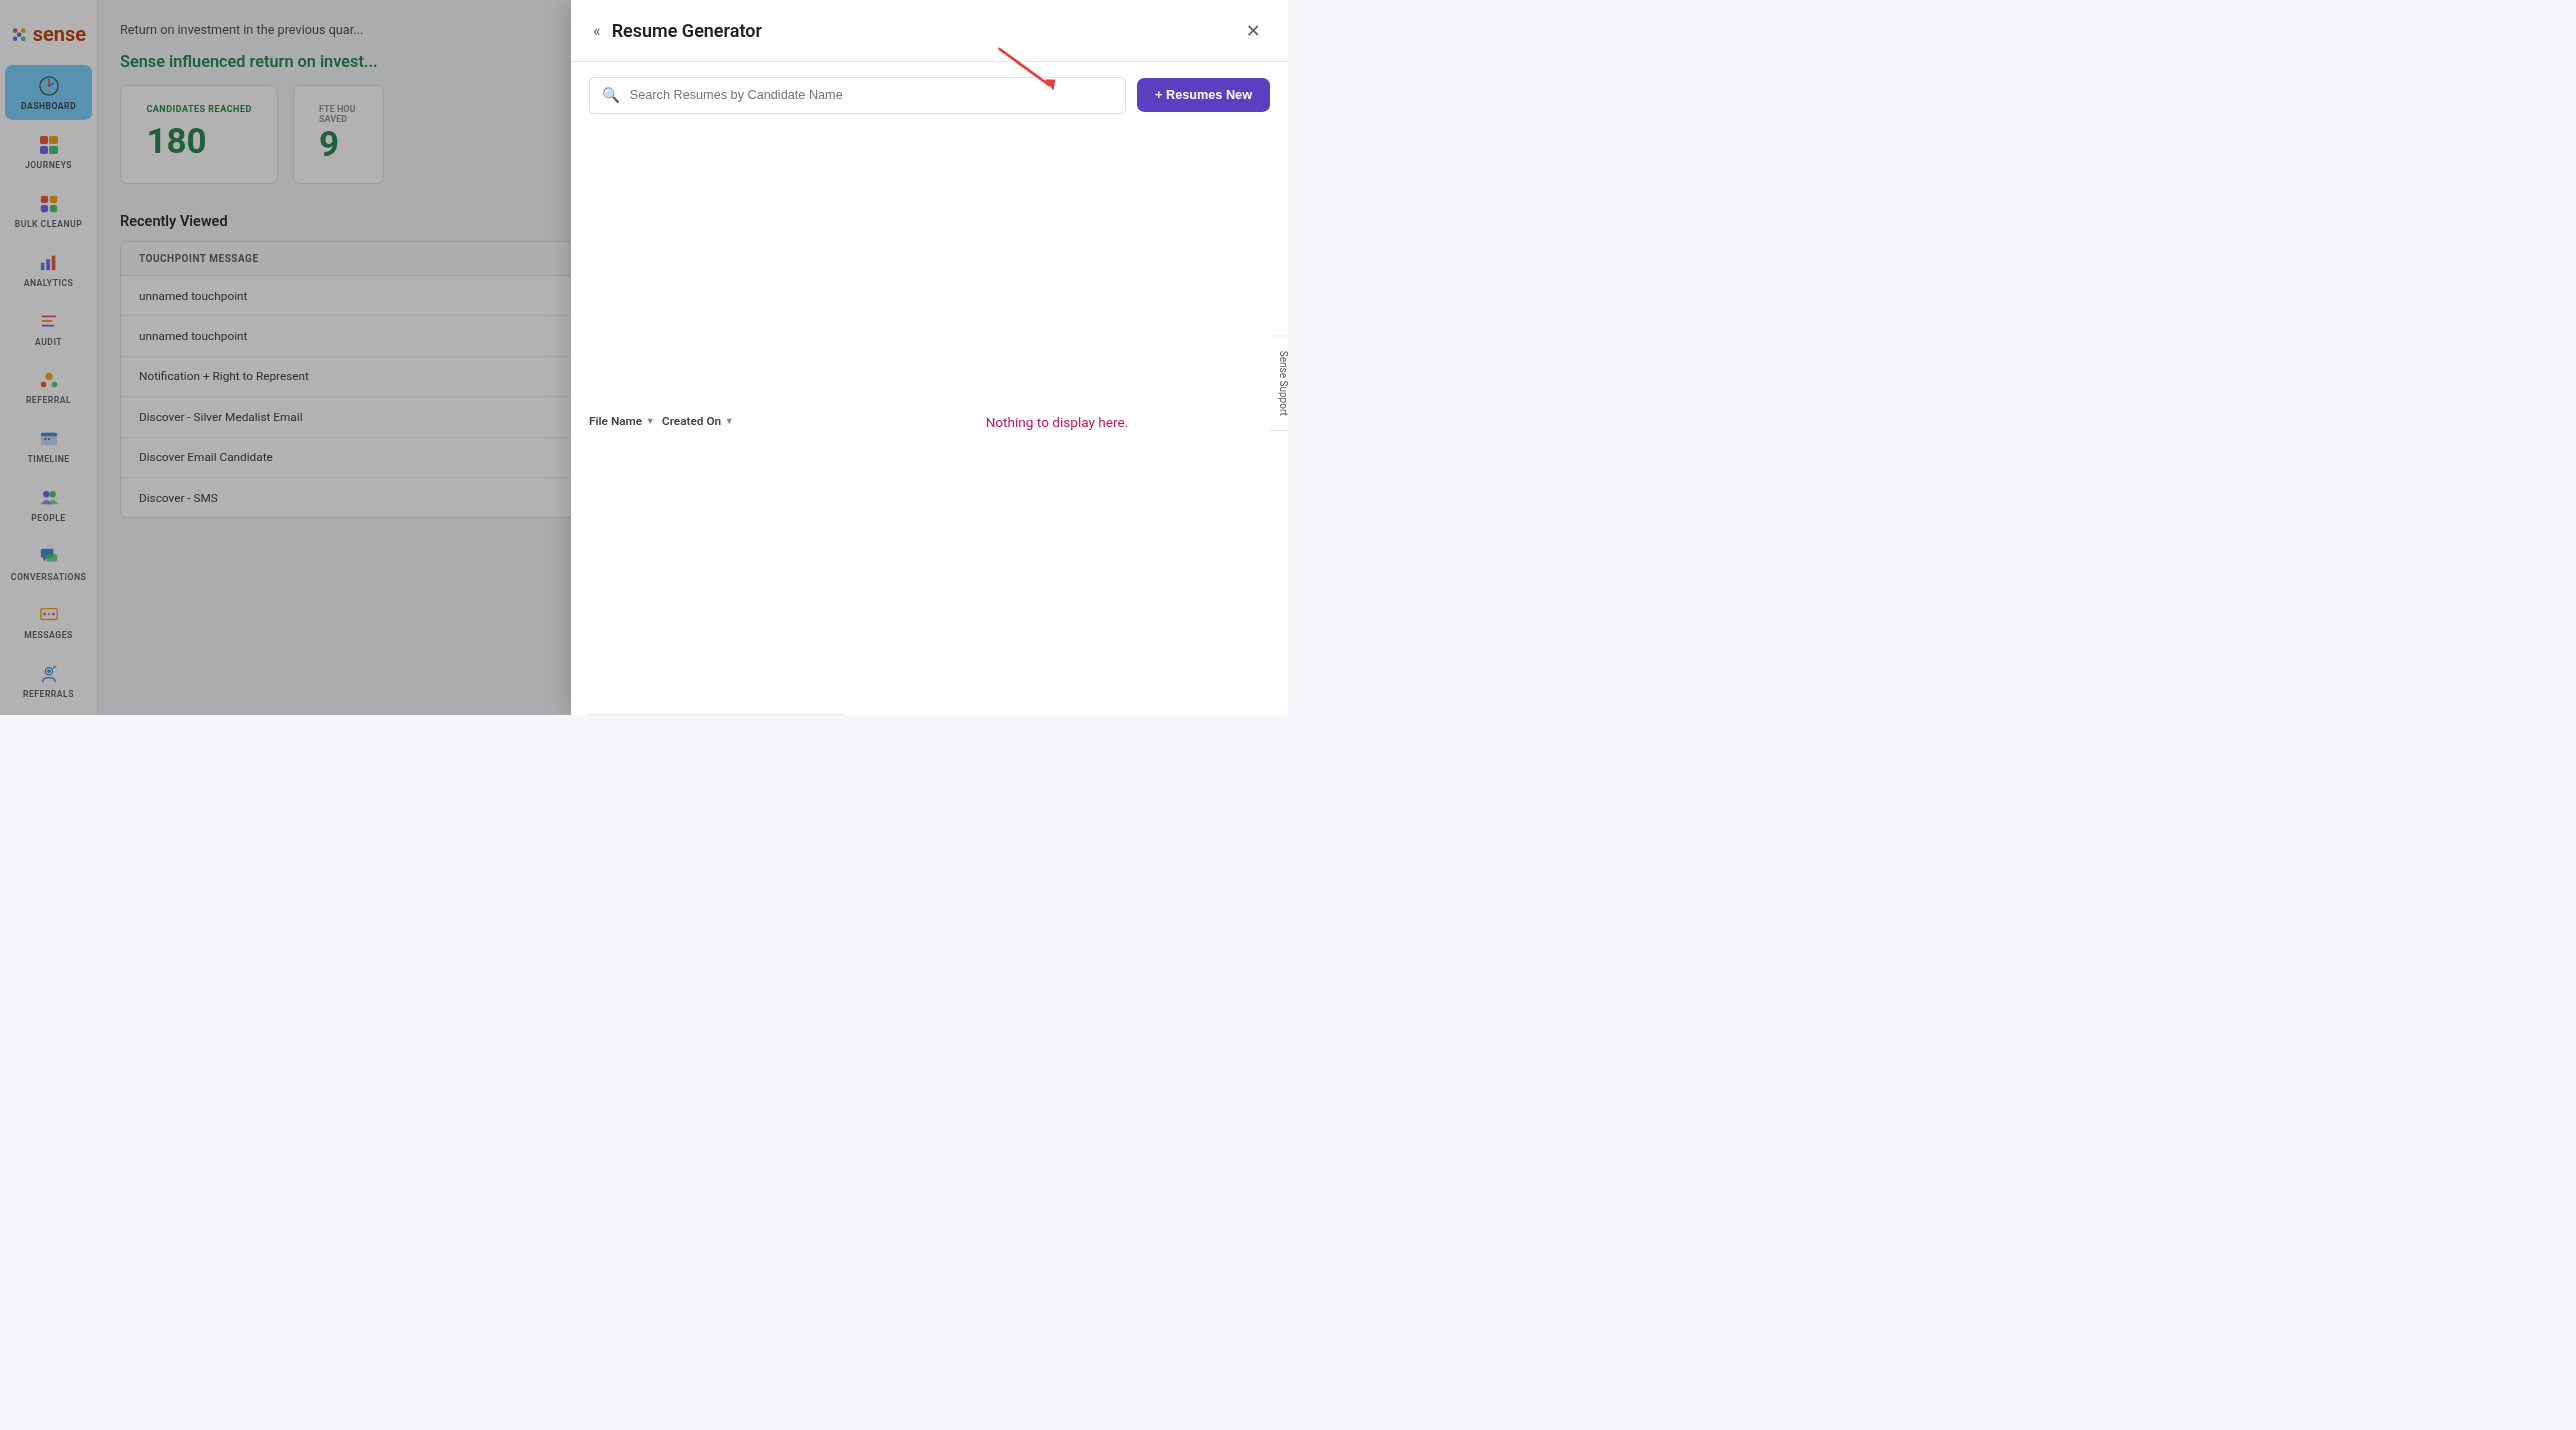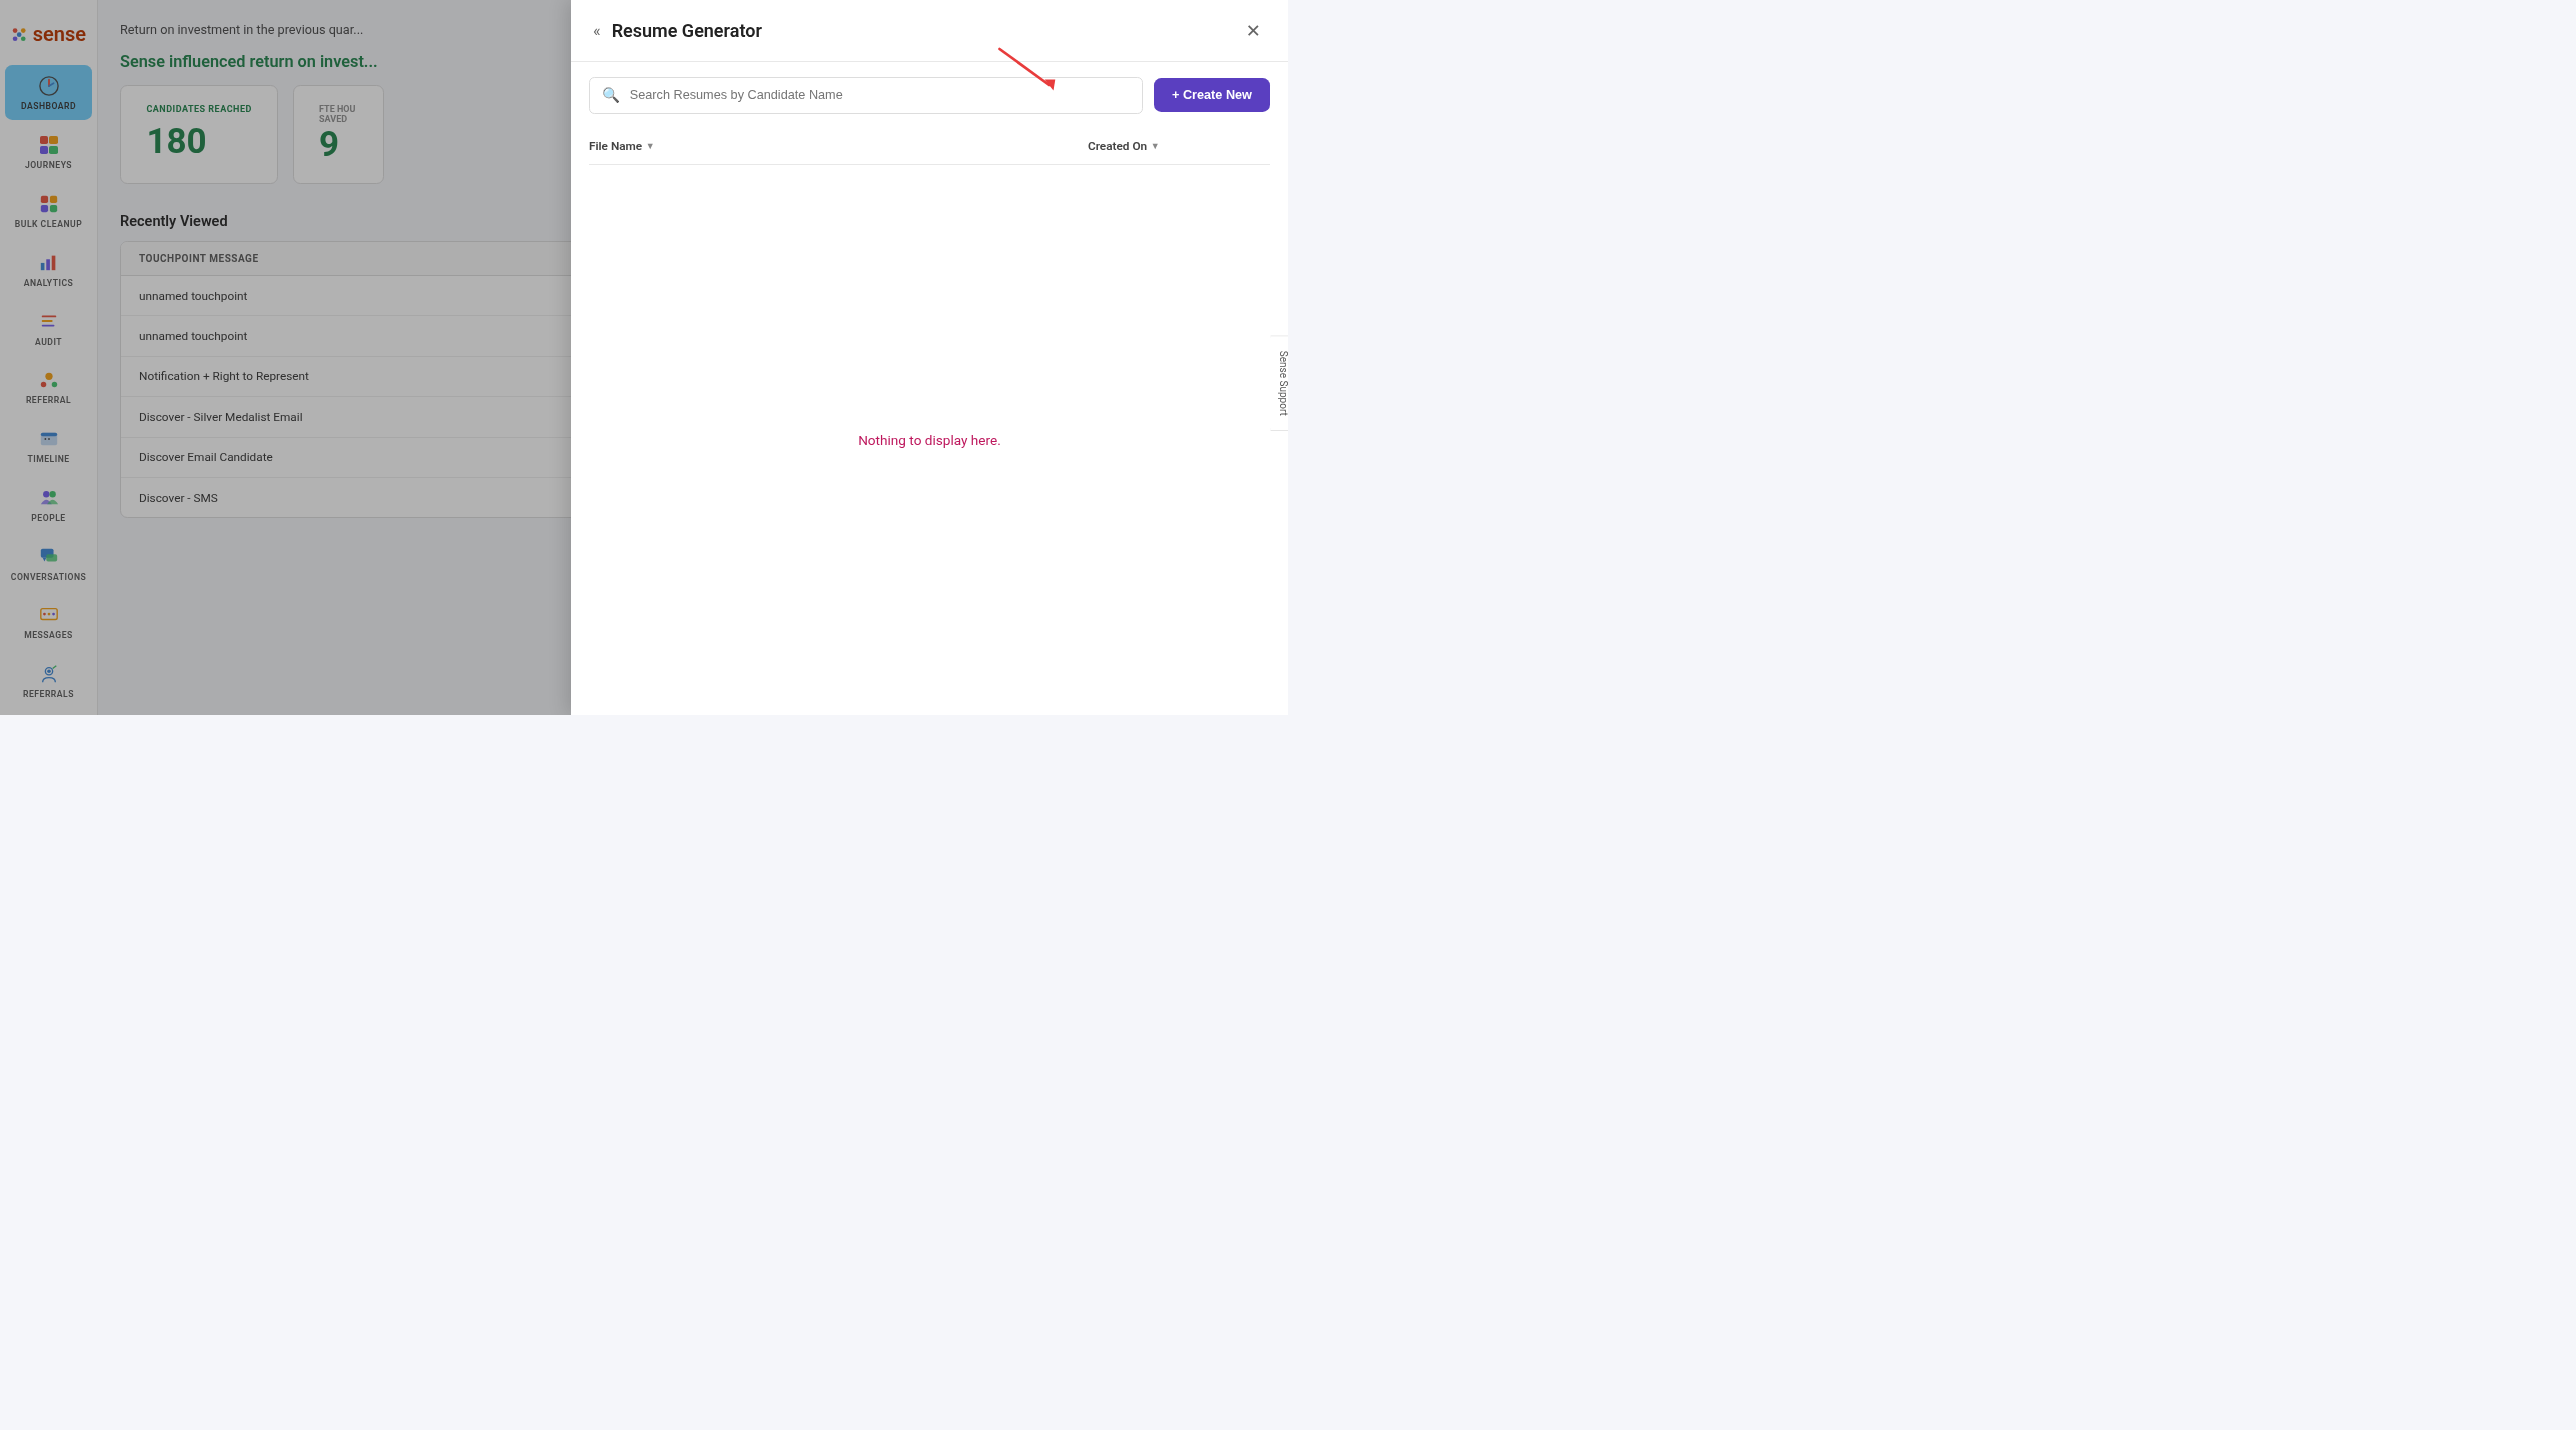--- a/index.html
+++ b/index.html
@@ -270,21 +270,21 @@
       cursor: pointer;
       display: flex;
       align-items: center;
       gap: 7.3px;
       white-space: nowrap;
     }
 
     .modal-table {
       flex: 1;
       display: flex;
-      flex-direction: column;
+      flex-direction: row;
       padding: 0 18px;
     }
 
     .modal-table-header {
       display: flex;
       align-items: center;
       padding: 11px 0;
       border-bottom: 1.8px solid #e8e8e8;
       gap: 7.3px;
     }
@@ -514,21 +514,21 @@
       <span class="modal-title">Resume Generator</span>
       <div class="close-btn">✕</div>
     </div>
 
     <div class="modal-search-row">
       <div class="search-box">
         <span class="search-icon">🔍</span>
         <input type="text" class="search-input" placeholder="Search Resumes by Candidate Name" style="">
       </div>
       <button class="create-new-btn">
-        <span>+ Create New</span>
+        <span>+ Resumes New</span>
       </button>
     </div>
 
     <div class="modal-table">
       <div class="modal-table-header">
         <div class="col-filename">
           <span>File Name</span>
           <span class="sort-icon">▼</span>
         </div>
         <div class="col-createdon">

